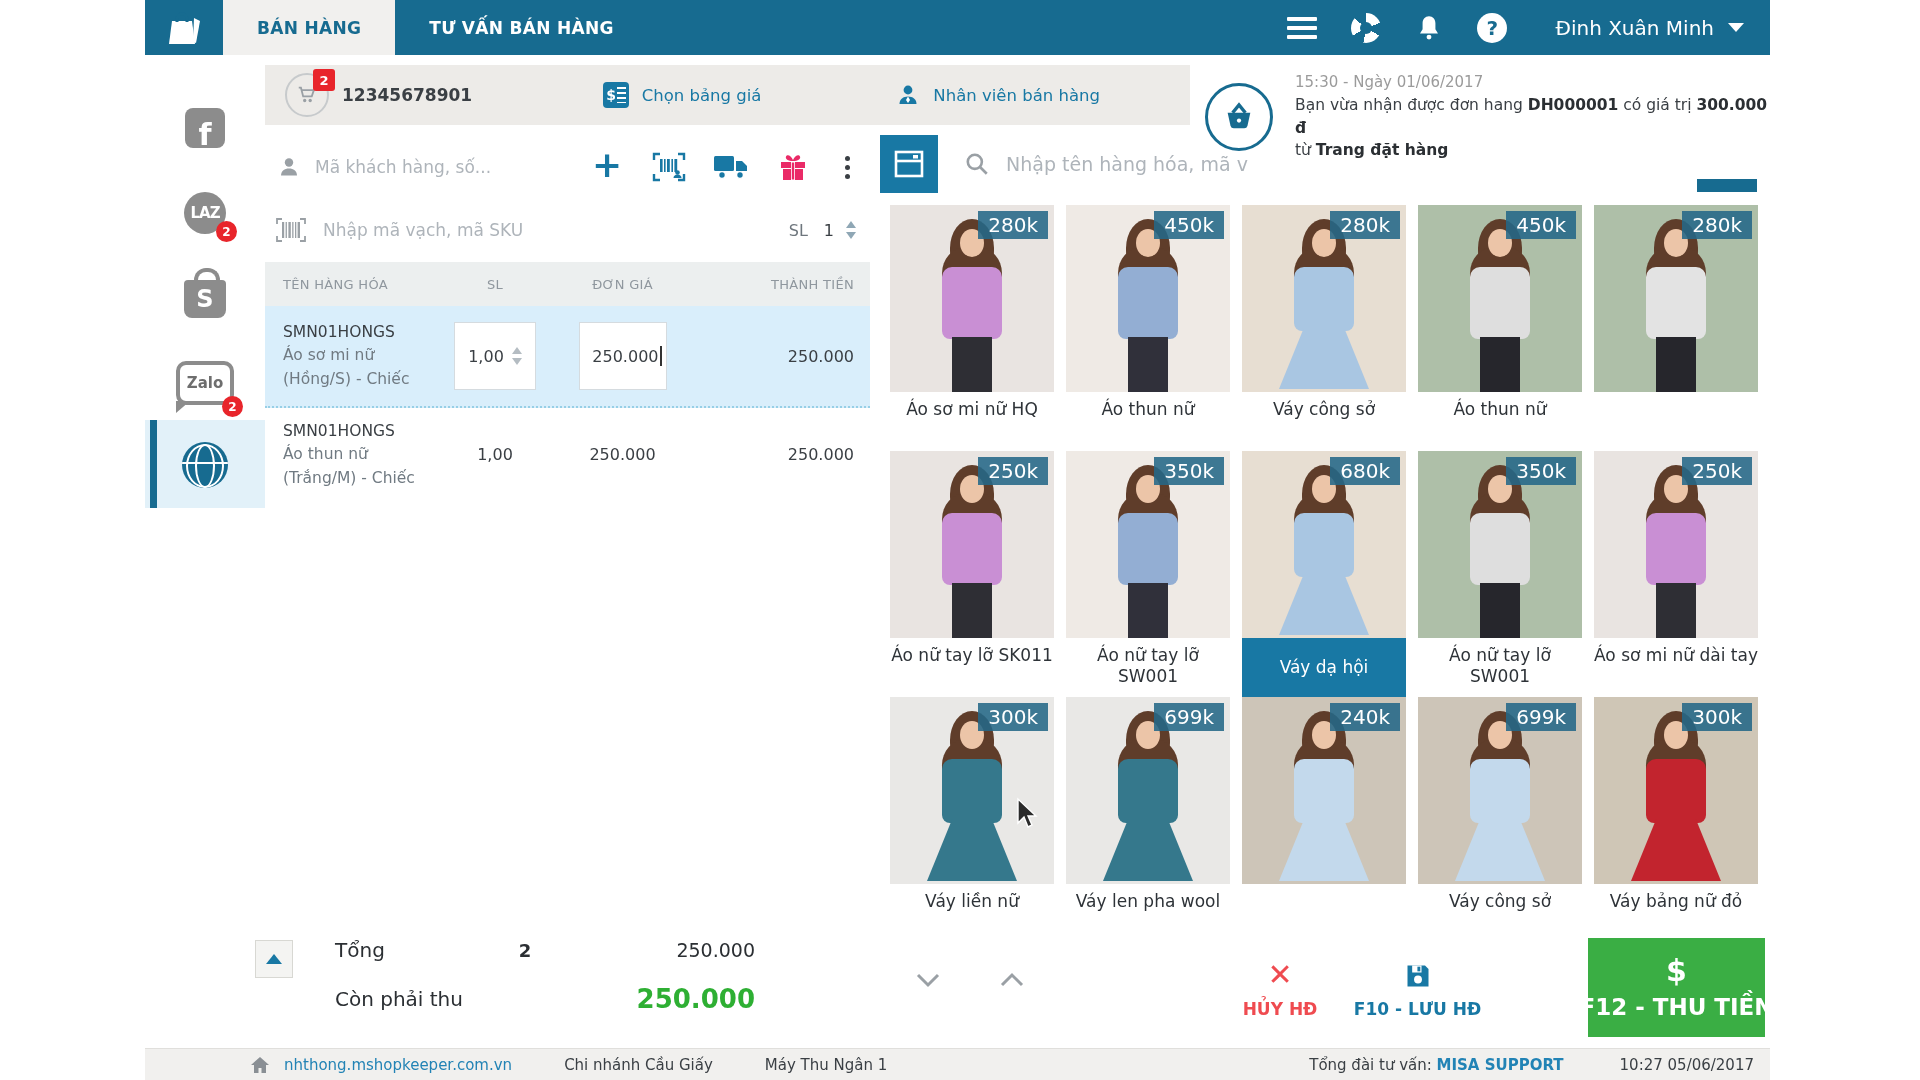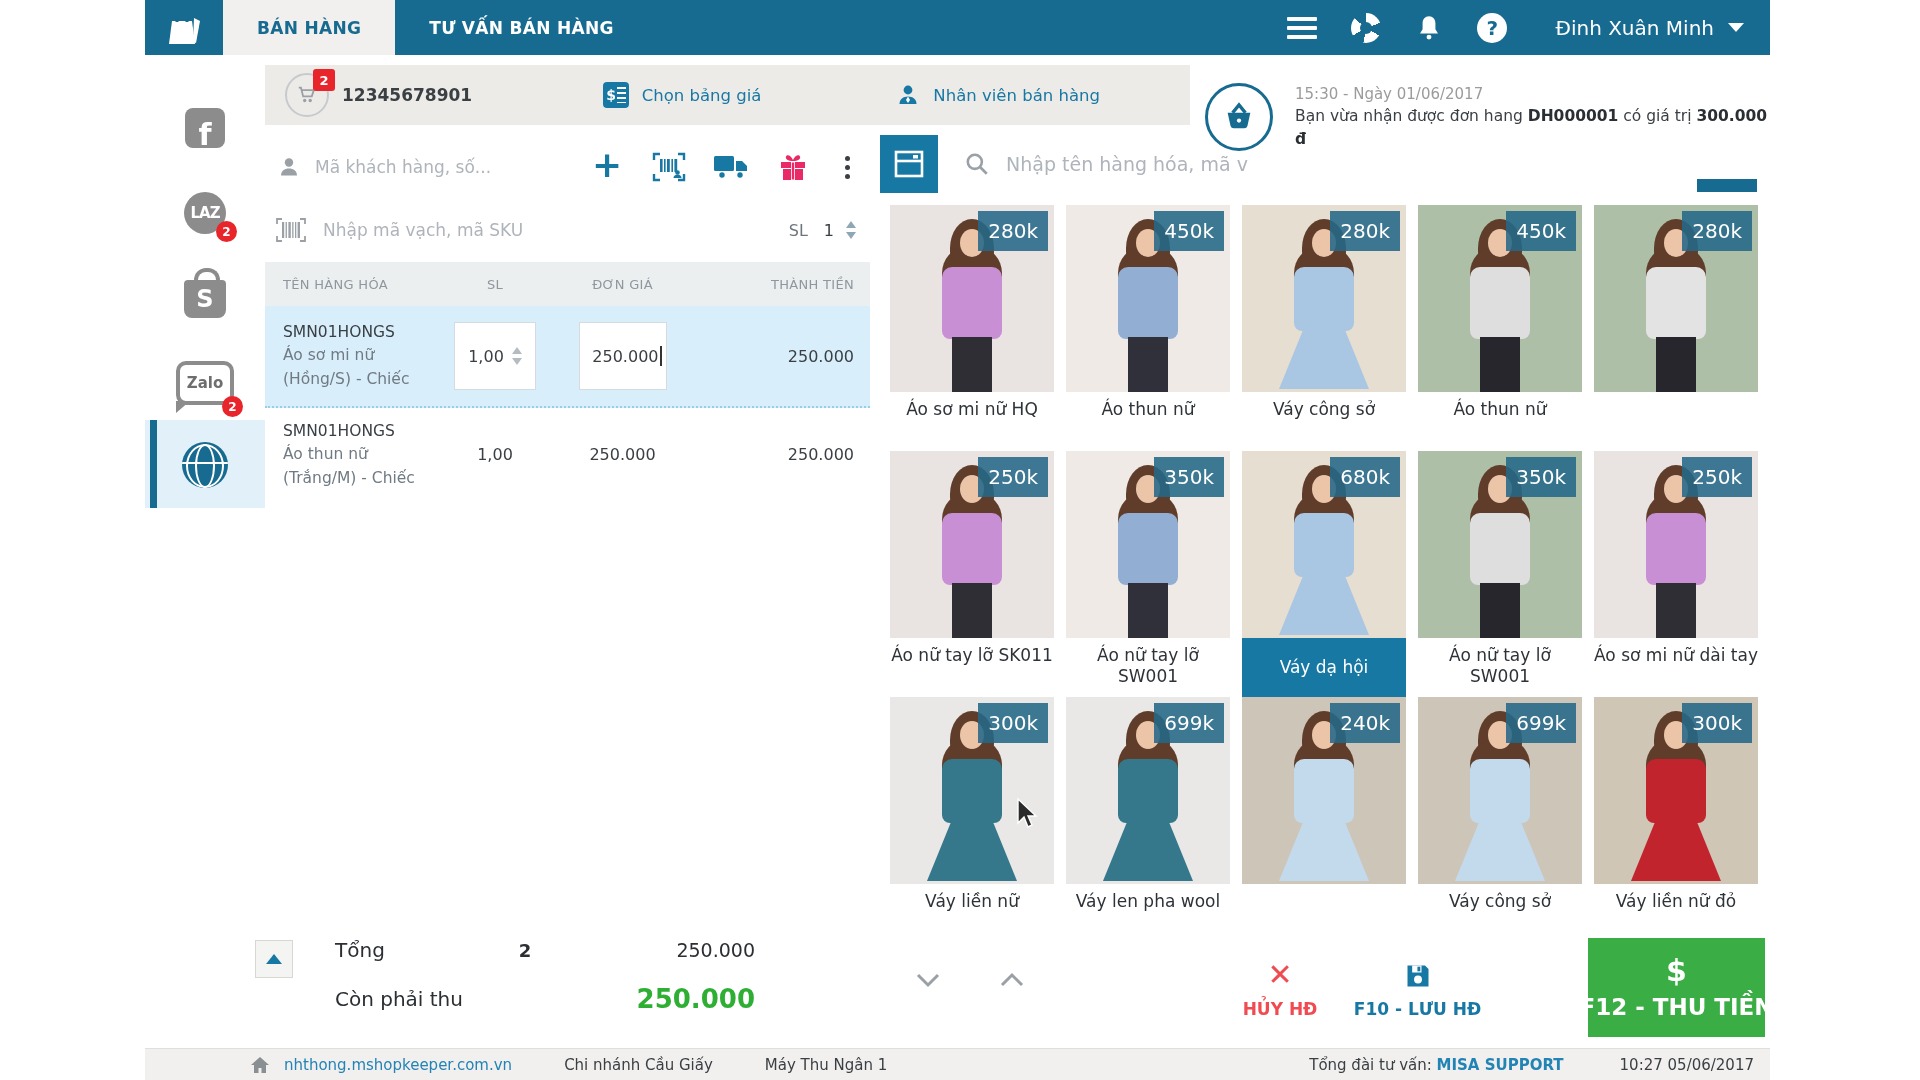--- a/index.html
+++ b/index.html
@@ -116,21 +116,21 @@
   .rsearch{position:absolute;left:880px;top:135px;width:890px;height:58px;display:flex;align-items:center;}
   .grid-btn{width:58px;height:58px;background:#1878a4;display:flex;align-items:center;justify-content:center;cursor:pointer;flex:none;}
   .rsearch .mag{margin-left:26px;}
   .rsearch .ph{color:#aeb4ba;font-size:19px;margin-left:16px;}
   .scrollbar-ind{position:absolute;left:1697px;top:179px;width:60px;height:13px;background:#176b90;}
 
   
   .pgrid{position:absolute;left:890px;top:205px;width:880px;display:grid;grid-template-columns:repeat(5,164px);column-gap:12px;grid-auto-rows:246px;}
   .card{display:flex;flex-direction:column;cursor:pointer;}
   .photo{position:relative;width:164px;height:187px;overflow:hidden;}
-  .badge{position:absolute;top:6px;right:6px;background:rgba(36,104,136,0.88);color:#fff;font-size:20px;padding:8px 10px;}
+  .badge{position:absolute;top:6px;right:6px;background:rgba(36,104,136,0.88);color:#fff;font-size:20px;padding:2px 10px;}
   .plabel{flex:1;display:flex;justify-content:center;text-align:center;font-size:17px;color:#2e3338;padding-top:7px;line-height:1.25;}
   .plabel.psel{background:#1878a4;color:#fff;align-items:center;padding-top:0;}
   .hair{position:absolute;left:60px;top:14px;width:44px;height:58px;background:#5f3d2a;border-radius:50% 50% 45% 45%;}
   .hair::before{content:"";position:absolute;left:-8px;top:28px;width:60px;height:66px;background:inherit;border-radius:40%;}
   .face{position:absolute;left:70px;top:24px;width:24px;height:28px;background:#ecc5a8;border-radius:50%;}
   .torso{position:absolute;left:52px;top:62px;width:60px;border-radius:10px 10px 8px 8px;}
   .torso.topstyle{height:72px;}
   .torso.dressstyle{height:64px;}
   .legs{position:absolute;left:62px;top:132px;width:40px;height:55px;}
   .skirt{position:absolute;left:37px;top:122px;width:90px;height:62px;clip-path:polygon(28% 0,72% 0,100% 100%,0 100%);}
@@ -251,20 +251,21 @@
     <div class="notif-circ">
       <svg width="34" height="34" viewBox="0 0 24 24">
         <path d="M7.5 9 L12 3.5 L16.5 9" fill="none" stroke="#176b90" stroke-width="2.4"></path>
         <path d="M4 9 h16 l-2 9.2 a2.4 2.4 0 0 1 -2.3 1.8 H8.3 A2.4 2.4 0 0 1 6 18.2 z" fill="#176b90"></path>
         <circle cx="12" cy="14.5" r="1.5" fill="#fff"></circle>
       </svg>
     </div>
     <div class="notif-text">
       <div class="notif-time">15:30  - Ngày 01/06/2017</div>
       <div><span>Bạn vừa nhận được đơn hang </span><b>DH000001</b><span> có giá trị </span><b>300.000 đ</b></div>
+      <div><span>từ </span><b>Trang đặt hàng</b></div>
     </div>
   </div>
 
   <div class="ltool">
     <svg width="24" height="24" viewBox="0 0 24 24" style="margin-left:12px;">
       <circle cx="12" cy="7.5" r="4.2" fill="#9aa0a5"></circle>
         <path d="M4 20.5c0-4.4 3.6-7 8-7s8 2.6 8 7z" fill="#9aa0a5"></path>
     </svg>
     <span class="ph">Mã khách hàng, số...</span>
     <div class="tool-ic">
@@ -559,21 +560,21 @@
         <div class="plabel">Váy công sở</div>
       </div>
       <div class="card">
         <div class="photo" style="background: rgb(207, 198, 182);">
           <div class="hair"></div>
           <div class="face"></div>
           <div class="torso dressstyle" style="background: rgb(194, 36, 46);"></div>
           <div class="skirt" style="background: rgb(194, 36, 46);"></div>
           <div class="badge">300k</div>
         </div>
-        <div class="plabel">Váy liền nữ đỏ</div>
+        <div class="plabel">Váy bảng nữ đỏ</div>
       </div>
     </div>
 
   <div class="act act-cancel">
     <span class="x">✕</span>
     <span class="act-lab">HỦY HĐ</span>
   </div>
   <div class="act act-save">
     <svg width="28" height="28" viewBox="0 0 24 24">
       <path d="M3 3 h15 l3 3 v15 H3 z" fill="#1878a4"></path>

